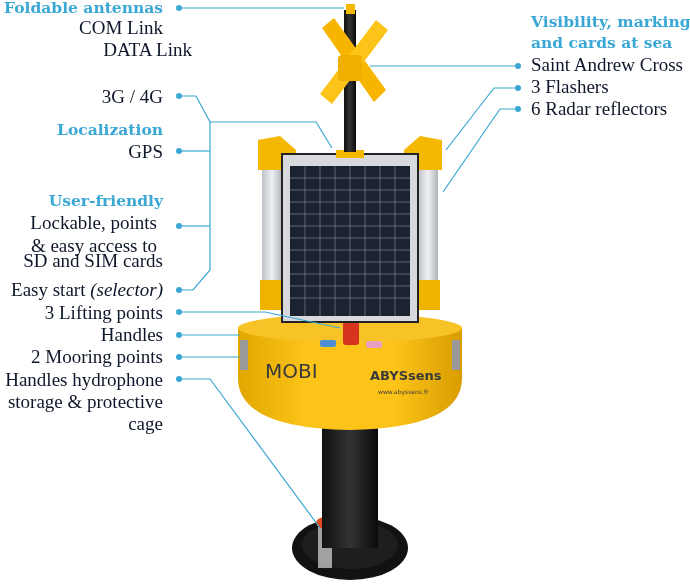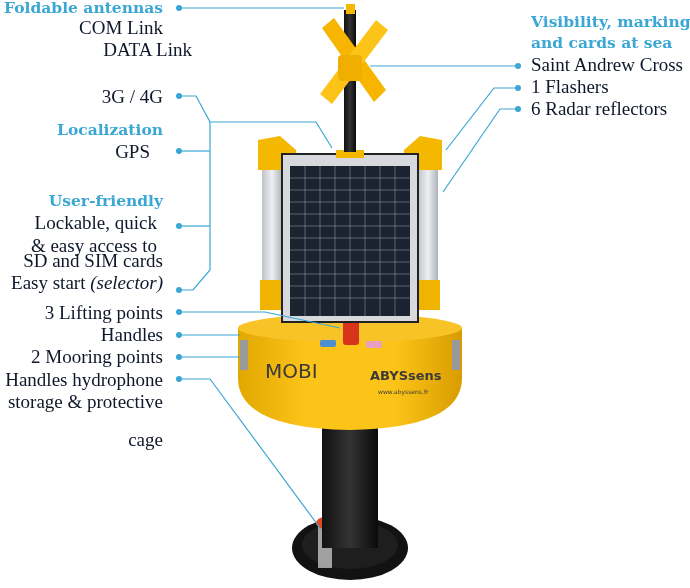--- a/index.html
+++ b/index.html
@@ -12,37 +12,37 @@
   svg.overlay{position:absolute;left:0;top:0;}
 </style>
 </head>
 <body>
 
 <div class="hd r" style="right:527px;top:-3px;">Foldable antennas</div>
 <div class="lbl r" style="right:527px;top:17px;">COM Link</div>
 <div class="lbl r" style="right:498px;top:39px;">DATA Link</div>
 <div class="lbl r" style="right:527px;top:86px;">3G / 4G</div>
 <div class="hd r" style="right:527px;top:119px;">Localization</div>
-<div class="lbl r" style="right:540px;top:141px;">GPS</div>
+<div class="lbl r" style="right:527px;top:141px;">GPS</div>
 <div class="hd r" style="right:527px;top:190px;">User-friendly</div>
-<div class="lbl r" style="right:533px;top:212px;">Lockable, quick</div>
+<div class="lbl r" style="right:533px;top:212px;">Lockable, points</div>
 <div class="lbl r" style="right:533px;top:235px;">&amp; easy access to</div>
 <div class="lbl r" style="right:527px;top:250px;">SD and SIM cards</div>
-<div class="lbl r" style="right:527px;top:272px;"><span>Easy start </span><span class="ital">(selector)</span></div>
+<div class="lbl r" style="right:527px;top:279px;"><span>Easy start </span><span class="ital">(selector)</span></div>
 <div class="lbl r" style="right:527px;top:302px;margin-left:40px;">3 Lifting points</div>
 <div class="lbl r" style="right:527px;top:324px;">Handles</div>
 <div class="lbl r" style="right:527px;top:346px;">2 Mooring points</div>
 <div class="lbl r" style="right:527px;top:369px;">Handles hydrophone</div>
 <div class="lbl r" style="right:527px;top:391px;">storage &amp; protective</div>
-<div class="lbl r" style="right:527px;top:429px;">cage</div>
+<div class="lbl r" style="right:527px;top:413px;">cage</div>
 
 <div class="hd" style="left:531px;top:11px;">Visibility, marking</div>
 <div class="hd" style="left:531px;top:32px;">and cards at sea</div>
 <div class="lbl" style="left:531px;top:54px;">Saint Andrew Cross</div>
-<div class="lbl" style="left:531px;top:76px;">1 Flashers</div>
+<div class="lbl" style="left:531px;top:76px;">3 Flashers</div>
 <div class="lbl" style="left:531px;top:98px;">6 Radar reflectors</div>
 
 <svg class="overlay" width="690" height="588" viewBox="0 0 690 588">
   <defs>
     <linearGradient id="yel" x1="0" x2="1">
       <stop offset="0" stop-color="#e0a800"></stop>
       <stop offset="0.3" stop-color="#fcc419"></stop>
       <stop offset="0.7" stop-color="#fcc419"></stop>
       <stop offset="1" stop-color="#d89c00"></stop>
     </linearGradient>

